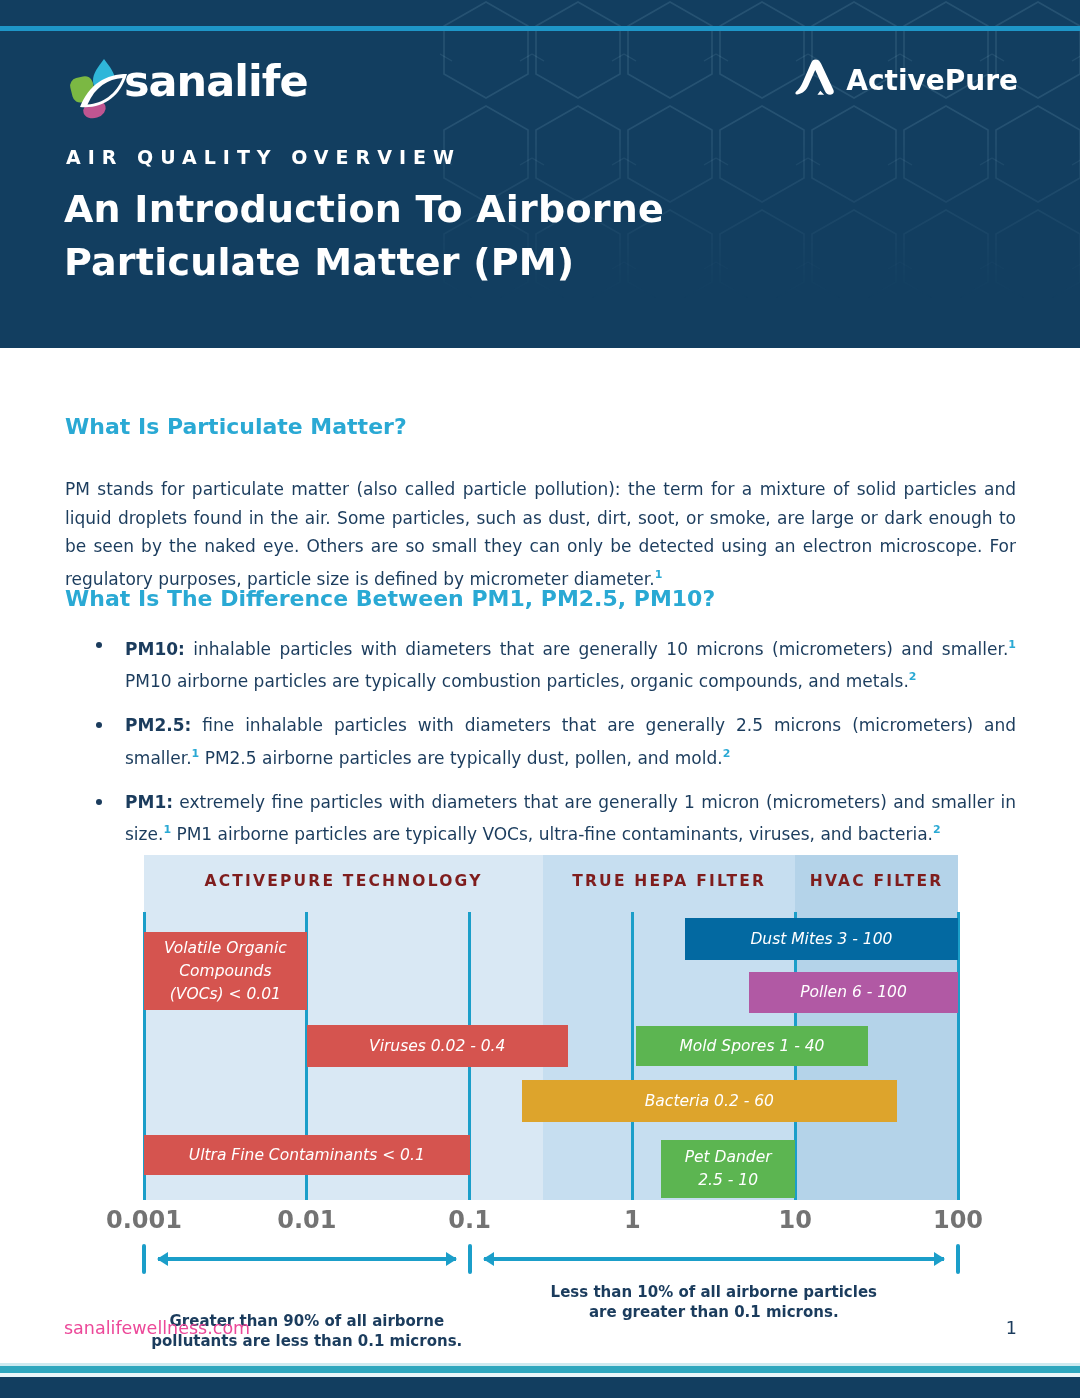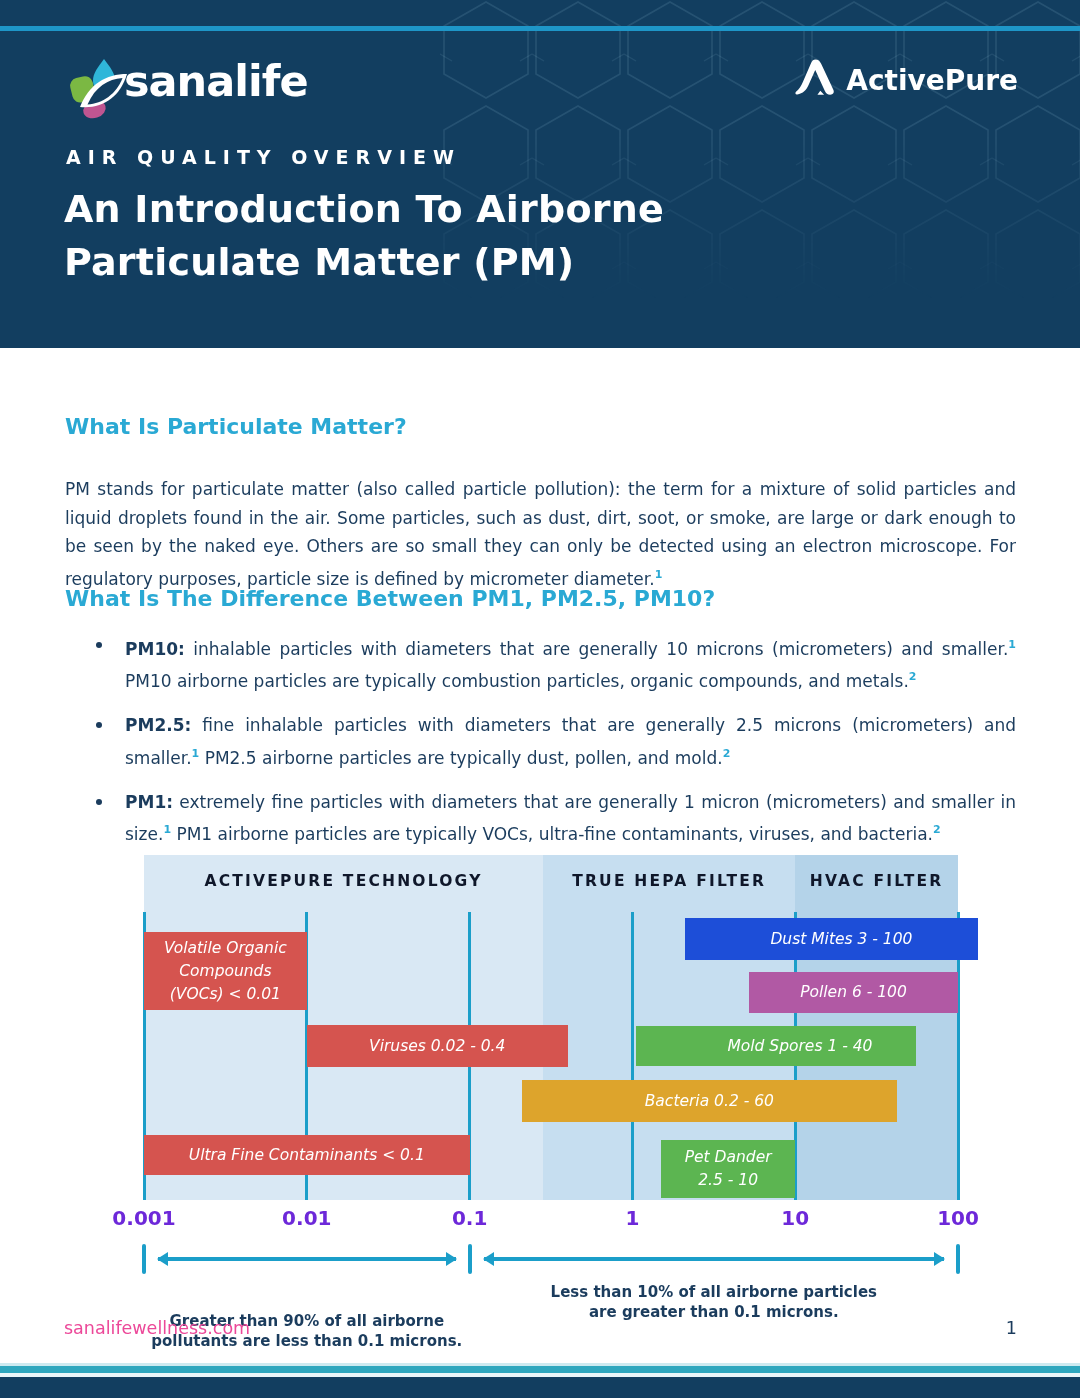--- a/index.html
+++ b/index.html
@@ -27,26 +27,26 @@
   .bullets{position:absolute;left:65px;top:631px;width:951px;font-size:17px;line-height:28.5px;
            list-style:none;margin:0;padding:0;}
   .bullets li{position:relative;padding-left:60px;margin-bottom:16px;text-align:justify;}
   .dot{position:absolute;left:31px;top:11px;width:6px;height:6px;border-radius:50%;background:#1b3c5d;}
   .bt{font-weight:700;}
 
   
   .chart-area{position:absolute;left:144px;top:855px;width:814px;height:345px;}
   .zone{position:absolute;top:0;bottom:0;}
   .zone-label{position:absolute;top:17px;left:0;right:0;text-align:center;font-size:15.5px;font-weight:700;
-              letter-spacing:2.2px;color:#0f172a;white-space:nowrap;}
+              letter-spacing:2.2px;color:#7f1d1d;white-space:nowrap;}
   .gridline{position:absolute;top:57px;bottom:0;width:3px;margin-left:-1.5px;background:#1b9ec9;}
   .bar{position:absolute;display:flex;flex-direction:column;justify-content:center;align-items:center;
        color:#fff;font-size:15.5px;font-style:italic;line-height:23px;text-align:center;white-space:nowrap;}
   .chart-xaxis{position:absolute;left:144px;top:1206px;width:814px;height:32px;}
-  .x-lab{position:absolute;transform:translateX(-50%);font-size:20px;font-weight:600;color:#6d28d9;white-space:nowrap;}
+  .x-lab{position:absolute;transform:translateX(-50%);font-size:24px;font-weight:600;color:#737373;white-space:nowrap;}
   .chart-notes{position:absolute;left:144px;top:1244px;width:814px;height:84px;}
   .n-tick{position:absolute;top:0;width:4px;height:30px;margin-left:-2px;background:#1b9ec9;border-radius:2px;}
   .r-arrow{position:absolute;top:13px;height:3.5px;background:#1b9ec9;}
   .ah{position:absolute;top:-5.5px;width:0;height:0;border-top:7px solid transparent;border-bottom:7px solid transparent;}
   .ah-l{left:-1px;border-right:11px solid #1b9ec9;}
   .ah-r{right:-1px;border-left:11px solid #1b9ec9;}
   .r-text{position:absolute;top:38px;transform:translateX(-50%);text-align:center;font-size:15px;font-weight:700;
           color:#1b3c5d;line-height:20px;white-space:nowrap;}
 
   
@@ -137,30 +137,30 @@
       <div class="gridline" style="left: 20%;"></div>
       <div class="gridline" style="left: 40%;"></div>
       <div class="gridline" style="left: 60%;"></div>
       <div class="gridline" style="left: 80%;"></div>
       <div class="gridline" style="left: 100%;"></div>
       <div class="bar" style="left: 0%; width: 20%; top: 77px; height: 78px; background: rgb(213, 84, 79);">
         <div class="bar-line">Volatile Organic</div>
         <div class="bar-line">Compounds</div>
         <div class="bar-line">(VOCs) &lt; 0.01</div>
       </div>
-      <div class="bar" style="left: 66.4444%; width: 33.5556%; top: 63px; height: 42px; background: #1d4ed8; padding-left: 20px;">
+      <div class="bar" style="left: 66.4444%; width: 33.5556%; top: 63px; height: 42px; background: #0369a1;">
         <div class="bar-line">Dust Mites 3 - 100</div>
       </div>
       <div class="bar" style="left: 74.3201%; width: 25.6799%; top: 117px; height: 41px; background: rgb(177, 89, 164);">
         <div class="bar-line">Pollen 6 - 100</div>
       </div>
       <div class="bar" style="left: 20%; width: 32.0412%; top: 170px; height: 42px; background: rgb(213, 84, 79);">
         <div class="bar-line">Viruses 0.02 - 0.4</div>
       </div>
-      <div class="bar" style="left: 60.4238%; width: 28.5194%; top: 171px; height: 40px; background: rgb(92, 181, 81); padding-left: 48px;">
+      <div class="bar" style="left: 60.4238%; width: 28.5194%; top: 171px; height: 40px; background: rgb(92, 181, 81);">
         <div class="bar-line">Mold Spores 1 - 40</div>
       </div>
       <div class="bar" style="left: 46.4444%; width: 46.0206%; top: 225px; height: 42px; background: rgb(221, 164, 44);">
         <div class="bar-line">Bacteria 0.2 - 60</div>
       </div>
       <div class="bar" style="left: 0%; width: 40%; top: 280px; height: 40px; background: rgb(213, 84, 79);">
         <div class="bar-line">Ultra Fine Contaminants &lt; 0.1</div>
       </div>
       <div class="bar" style="left: 63.5218%; width: 16.4782%; top: 285px; height: 58px; background: rgb(92, 181, 81);">
         <div class="bar-line">Pet Dander</div>

